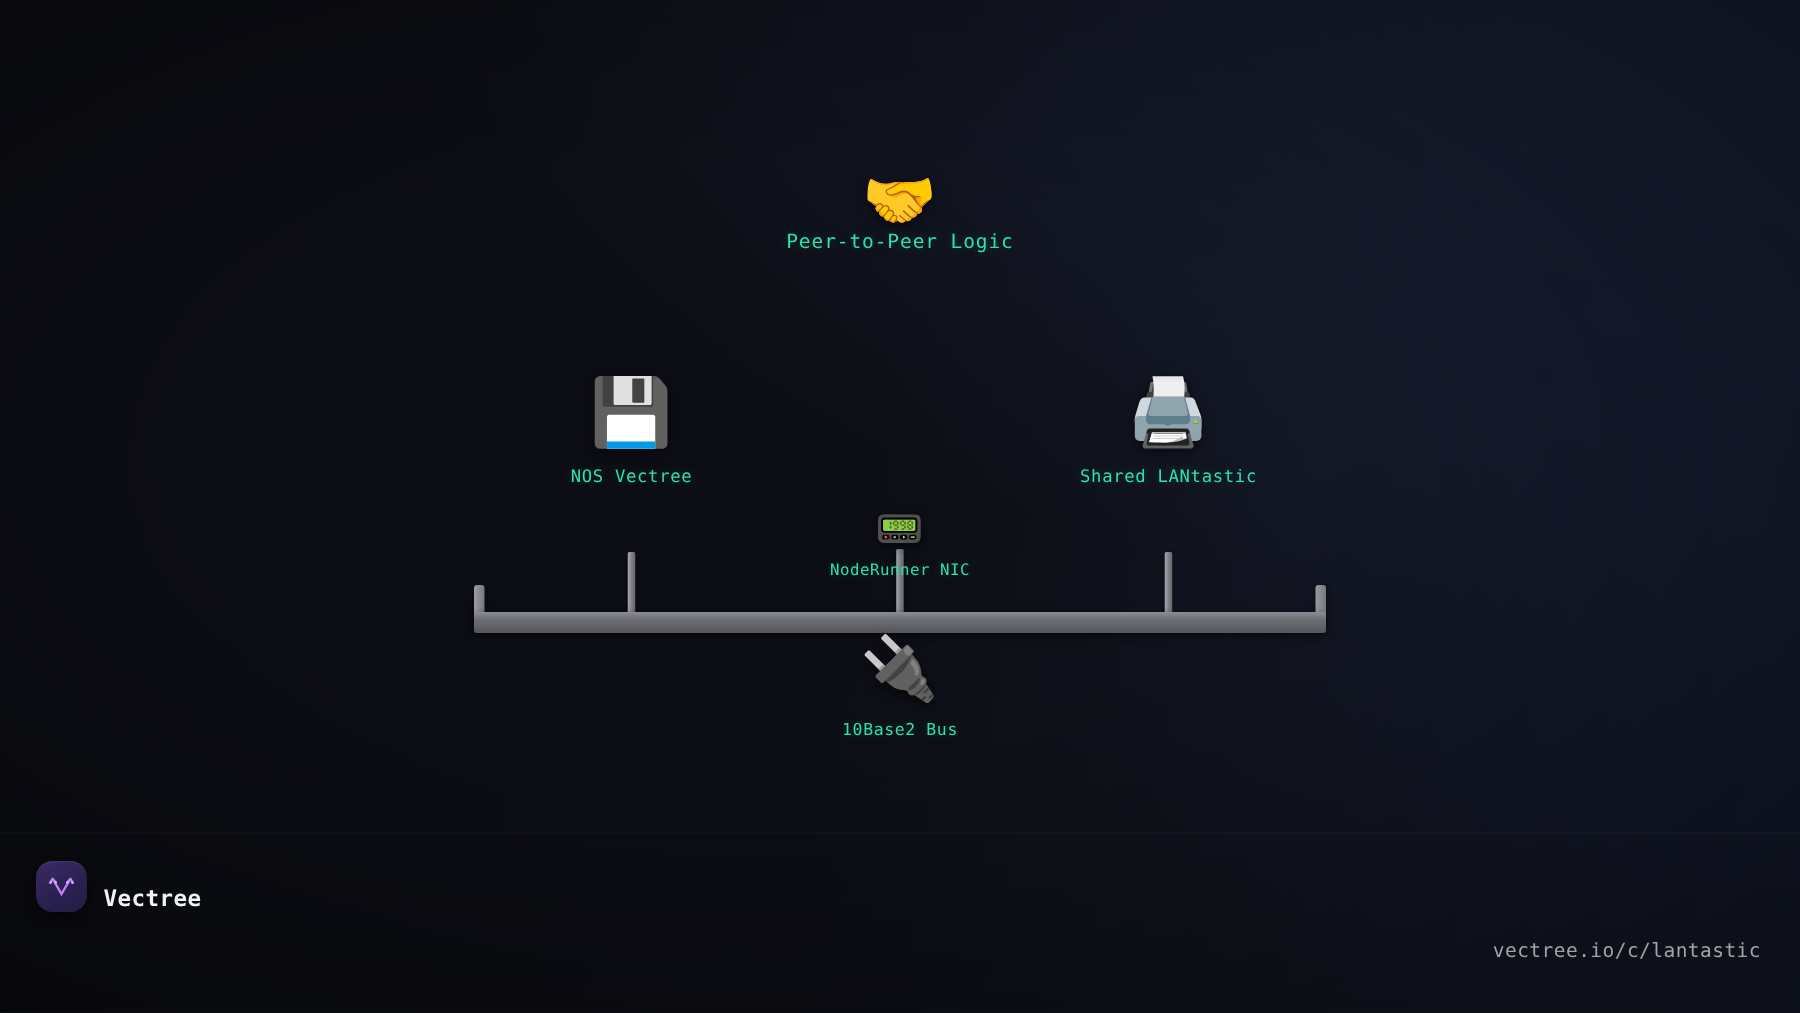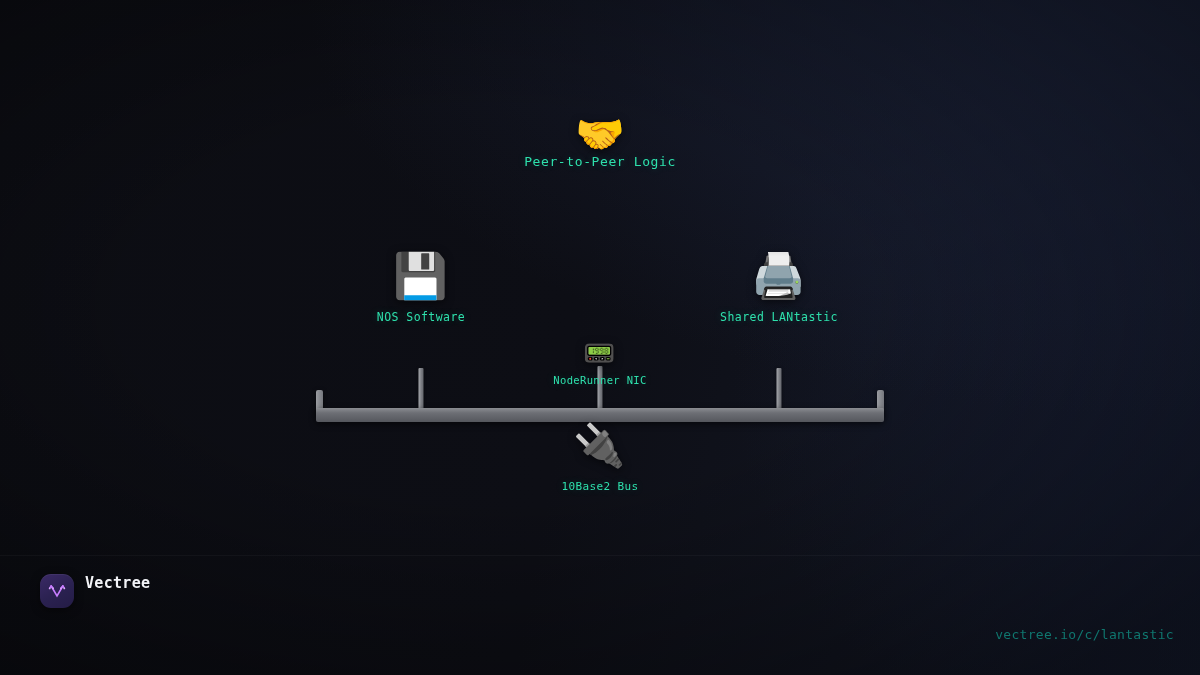--- a/index.html
+++ b/index.html
@@ -94,42 +94,42 @@
   #drop-nic{ left:600px; top:366px; height:48px; }
   #drop-res{ left:779px; top:368px; height:46px; }
 
   
   #footer{
     position:absolute; left:0; right:0; bottom:0; height:120px;
     border-top:1px solid rgba(255,255,255,0.035);
   }
   #brand-row{
     position:absolute; left:24px; top:18px;
-    display:flex; align-items:flex-start; gap:11px;margin-left:16px;
+    display:flex; align-items:flex-end; gap:11px;
   }
   #brand-logo{
     width:34px; height:34px; border-radius:11px;
     background:linear-gradient(150deg,#3b2a66 0%,#2a2150 55%,#241c46 100%);
     display:flex; align-items:center; justify-content:center;
     box-shadow:0 2px 8px rgba(0,0,0,0.5), inset 0 1px 0 rgba(255,255,255,0.06);
   }
   #brand-name{
     color:#f2f3f7; font-size:15px; font-weight:bold;
     font-family:"DejaVu Sans Mono","Liberation Mono",monospace;
     letter-spacing:0.3px;
   }
   #page-title{
     position:absolute; left:26px; top:56px;
     color:#ffffff; font-size:33px; font-weight:bold;
     font-family:"DejaVu Sans Mono","Liberation Mono",monospace;
     letter-spacing:0.5px;
   }
   #footer-url{
     position:absolute; right:26px; bottom:33px;
-    color:#0f766e; font-size:13px;
+    color:#a3a3a3; font-size:13px;
     font-family:"DejaVu Sans Mono","Liberation Mono",monospace;
     letter-spacing:0.3px;
   }
 </style>
 </head>
 <body>
 
 <div id="bg-base"></div>
 <div id="bg-vignette"></div>
 
@@ -142,21 +142,21 @@
   <div id="drop-res" class="drop"></div>
   <div id="bus-bar"></div>
 
   <div id="node-p2p" class="node">
     <span class="glyph">🤝</span>
     <span class="label">Peer-to-Peer Logic</span>
   </div>
 
   <div id="node-nos" class="node">
     <span class="glyph">💾</span>
-    <span class="label">NOS Software</span>
+    <span class="label">NOS Vectree</span>
   </div>
 
   <div id="node-res" class="node">
     <span class="glyph">🖨️</span>
     <span class="label">Shared LANtastic</span>
   </div>
 
   <div id="node-nic" class="node">
     <span class="glyph">📟</span>
     <span class="label">NodeRunner NIC</span>

